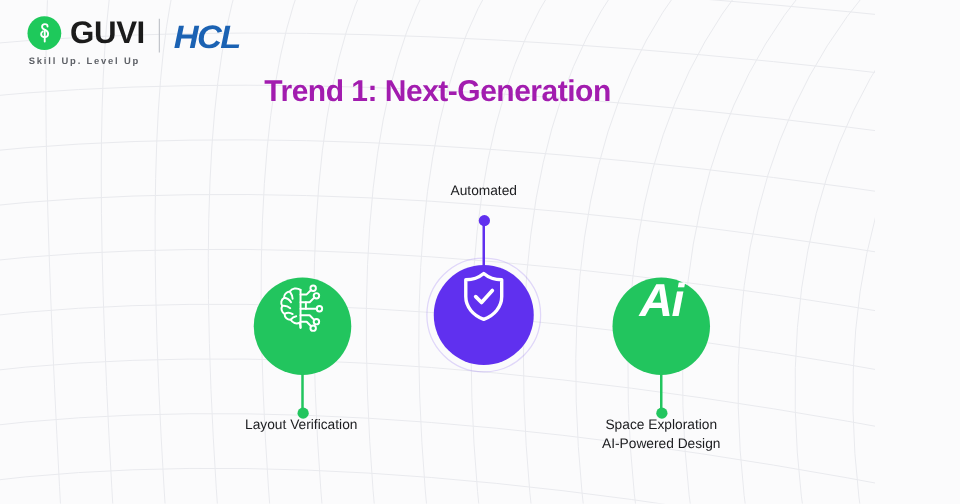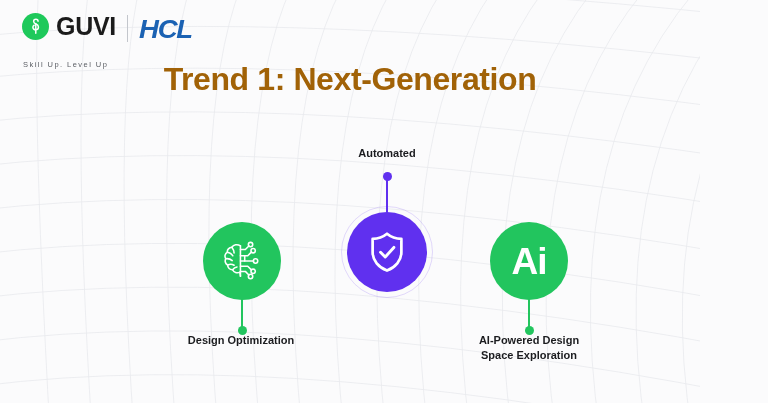--- a/index.html
+++ b/index.html
@@ -44,24 +44,24 @@
     flex:0 0 auto;
   }
   #guvi-word {
     font-size:25px;
     font-weight:bold;
     letter-spacing:-0.3px;
     color:#1b1b1b;
     line-height:1;
   }
   #guvi-tagline {
-    margin-top:20px;
+    margin-top:4px;
     margin-left:1px;
     font-size:7.5px;
-    font-weight:normal;
+    font-weight:bold;
     letter-spacing:1.45px;
     color:#5d6066;
     white-space:nowrap;
   }
   #logo-divider {
     width:1px;
     height:27px;
     background:#c3c6cc;
     margin:2px 11px 0 11px;
     flex:0 0 auto;
@@ -80,42 +80,42 @@
 
   
   #title {
     position:absolute;
     left:0; right:0;
     top:58px;
     text-align:center;
     z-index:5;
   }
   .title-line {
-    font-size:32px;
-    font-weight:bold;
-    color:#a16207;
+    font-size:24px;
+    font-weight:bold;
+    color:#a21caf;
     letter-spacing:-0.4px;
     line-height:1.32;
   }
 
   
   #diagram {
     position:absolute;
     inset:0;
     z-index:4;
   }
   .node {
     position:absolute;
   }
   .circle {
     position:absolute;
     border-radius:50%;
     display:flex;
-    align-items:center;
     justify-content:center;
+    font-style:italic;
   }
   .circle.green { background:#22c55e; }
   .circle.purple { background:#6030ef; }
   .halo {
     position:absolute;
     border-radius:50%;
     border:1px solid rgba(128,86,240,0.22);
   }
   .connector {
     position:absolute;
@@ -127,21 +127,21 @@
     position:absolute;
     width:9px; height:9px;
     border-radius:50%;
   }
   .dot.green { background:#22c55e; }
   .dot.purple { background:#6030ef; }
   .node-label {
     position:absolute;
     text-align:center;
     font-size:11px;
-    font-weight:700;
+    font-weight:400;
     color:#1b1c1f;
     line-height:1.35;
     white-space:nowrap;
   }
   #ai-text {
     font-size:37px;
     font-weight:bold;
     color:#ffffff;
     letter-spacing:-1px;
     line-height:1;
@@ -247,21 +247,21 @@
             <circle cx="34.7" cy="14.1" r="2.1"></circle>
             <circle cx="37.0" cy="24.0" r="2.1"></circle>
             <circle cx="34.7" cy="33.9" r="2.1"></circle>
             <circle cx="32.2" cy="38.9" r="2.1"></circle>
           </g>
         </svg>
       </div>
       <div class="connector green" style="left:241px; top:297px; height:35px;"></div>
       <div class="dot green" style="left:237.5px; top:326px;"></div>
       <div class="node-label" style="left:141px; top:333px; width:200px;">
-        <div>Design Optimization</div>
+        <div>Layout Verification</div>
       </div>
     </div>
 
     <div class="node">
       <div class="halo" style="left:341px; top:206px; width:92px; height:92px;"></div>
       <div class="circle purple" style="left:347px; top:212px; width:80px; height:80px;">
         <svg width="50" height="50" viewBox="0 0 48 48">
           <path d="M24 6.5 C20.3 9.6 15.3 11.3 10.2 11.3
                    L10.2 24.2 C10.2 32.3 16.0 38.8 24 41.8
                    C32.0 38.8 37.8 32.3 37.8 24.2
@@ -276,19 +276,19 @@
       </div>
     </div>
 
     <div class="node">
       <div class="circle green" style="left:490px; top:222px; width:78px; height:78px;">
         <span id="ai-text">Ai</span>
       </div>
       <div class="connector green" style="left:528px; top:297px; height:35px;"></div>
       <div class="dot green" style="left:524.5px; top:326px;"></div>
       <div class="node-label" style="left:429px; top:333px; width:200px;">
+        <div>Space Exploration</div>
         <div>AI-Powered Design</div>
-        <div>Space Exploration</div>
       </div>
     </div>
 
   </div>
 </div>
 
 </body></html>

